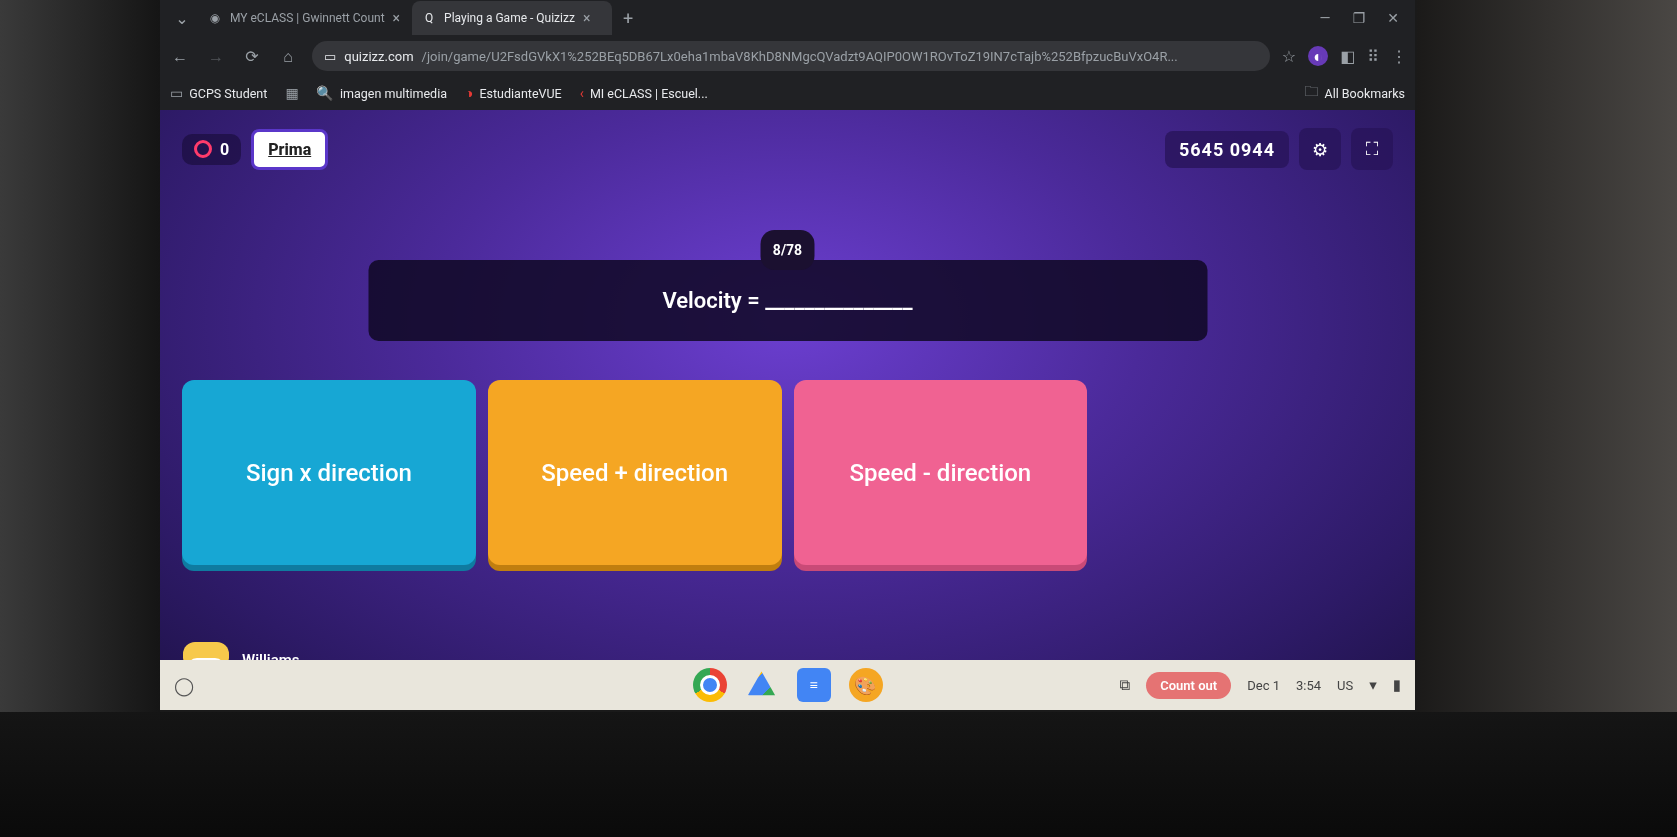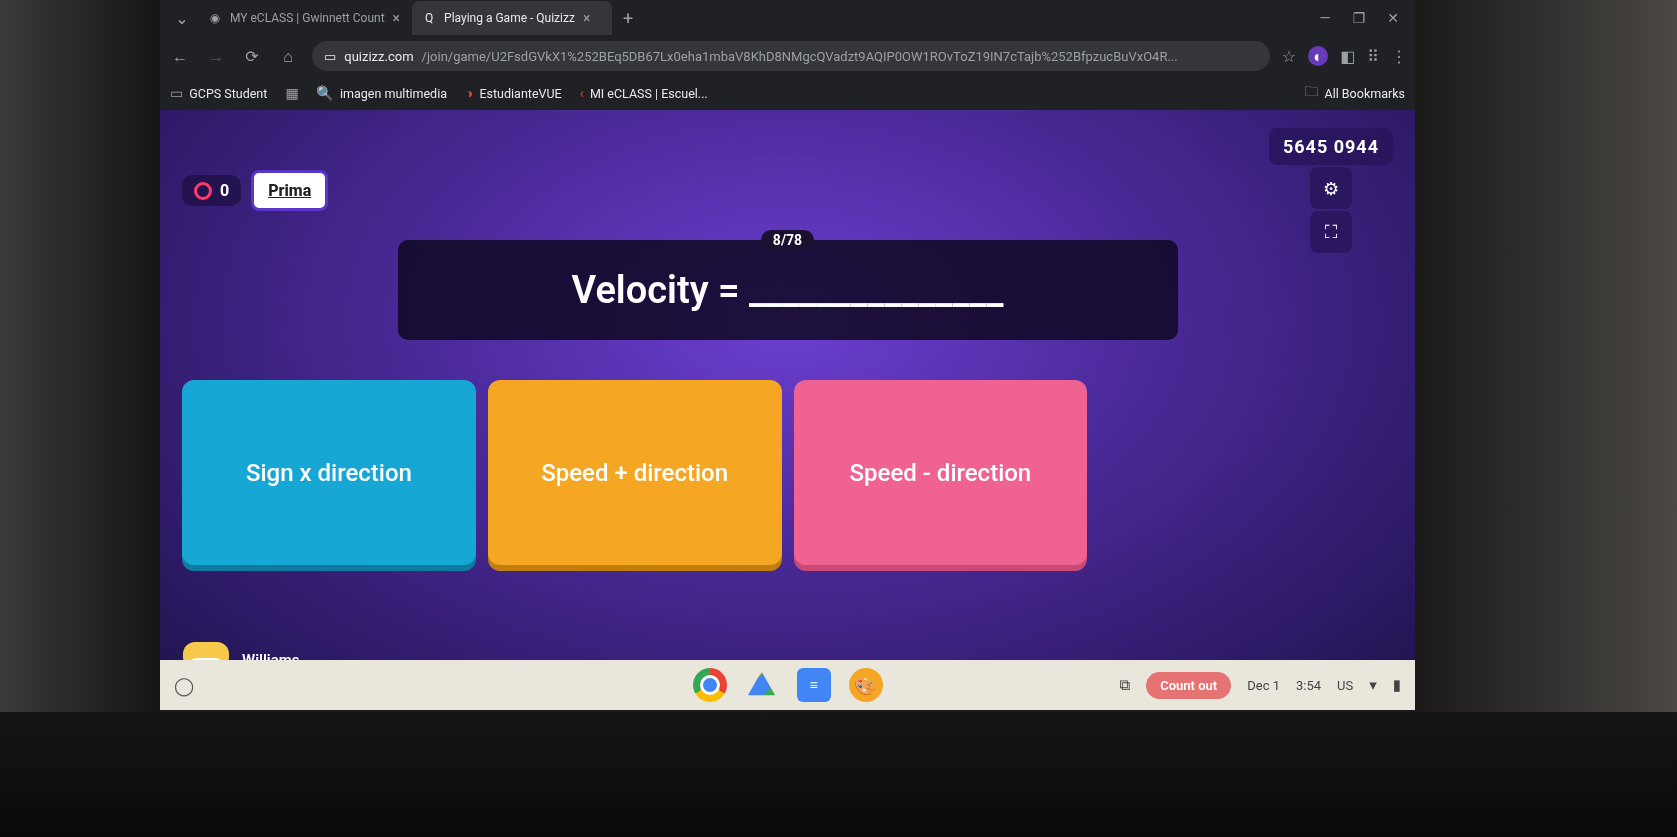--- a/index.html
+++ b/index.html
@@ -102,45 +102,45 @@
   color:#fff; font-weight:700; font-size:16px;
 }
 .streak-pill .ring { width:18px;height:18px;border:3px solid #ff3b6b;border-radius:50%;}
 .player-pill {
   background:#fff; color:#222; font-weight:800;
   padding:8px 14px; border-radius:8px;
   border:3px solid #5a36c9;
   font-size:16px;
   text-decoration:underline;
 }
-.hud-right { margin-left:auto; display:flex; gap:2px; align-items:center;flex-direction:column;}
+.hud-right { margin-left:auto; display:flex; gap:10px; align-items:center;}
 .code-pill {
   background: rgba(40,20,90,0.8);
   color:#fff; padding:8px 14px; border-radius:8px;
   font-weight:700; font-size:18px; letter-spacing:1px;
 }
 .icon-btn {
   width:42px; height:42px; background: rgba(40,20,90,0.8);
   border-radius:8px; display:flex; align-items:center; justify-content:center;
   color:#fff; font-size:18px;
 }
 .question-wrap {
   position:absolute; left:50%; top:120px; transform:translateX(-50%);
   display:flex; flex-direction:column; align-items:center;
 }
 .qnum-badge {
   background:#1b1030; color:#fff; font-weight:700;
-  padding:2px 12px; border-radius:14px; font-size:14px;
+  padding:12px 12px; border-radius:14px; font-size:14px;
   position:relative; z-index:2; margin-bottom:-10px;
 }
 .question-card {
   background: rgba(15,8,35,0.85);
-  width:780px; padding:28px 30px;
+  width:839px; padding:28px 30px;
   border-radius:10px; text-align:center;
-  color:#fff; font-size:38px; font-weight:600;
+  color:#fff; font-size:22px; font-weight:600;
 }
 .answers {
   position:absolute; left:22px; right:22px; top:270px;
   display:grid; grid-template-columns: repeat(4,1fr); gap:12px;
 }
 .answer {
   height:185px; border-radius:12px;
   display:flex; align-items:center; justify-content:center;
   color:#fff; font-size:24px; font-weight:500;
   text-align:center; padding:0 14px;

